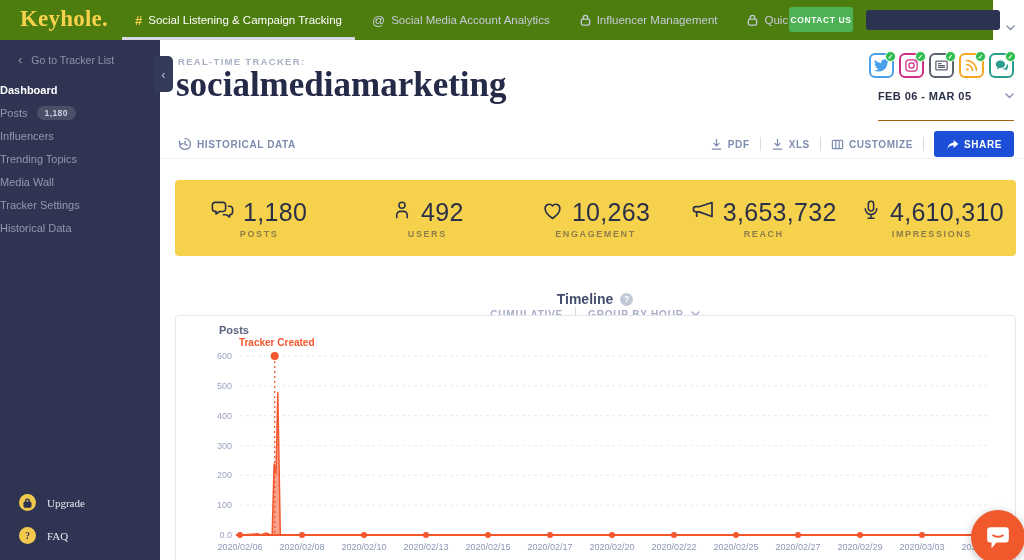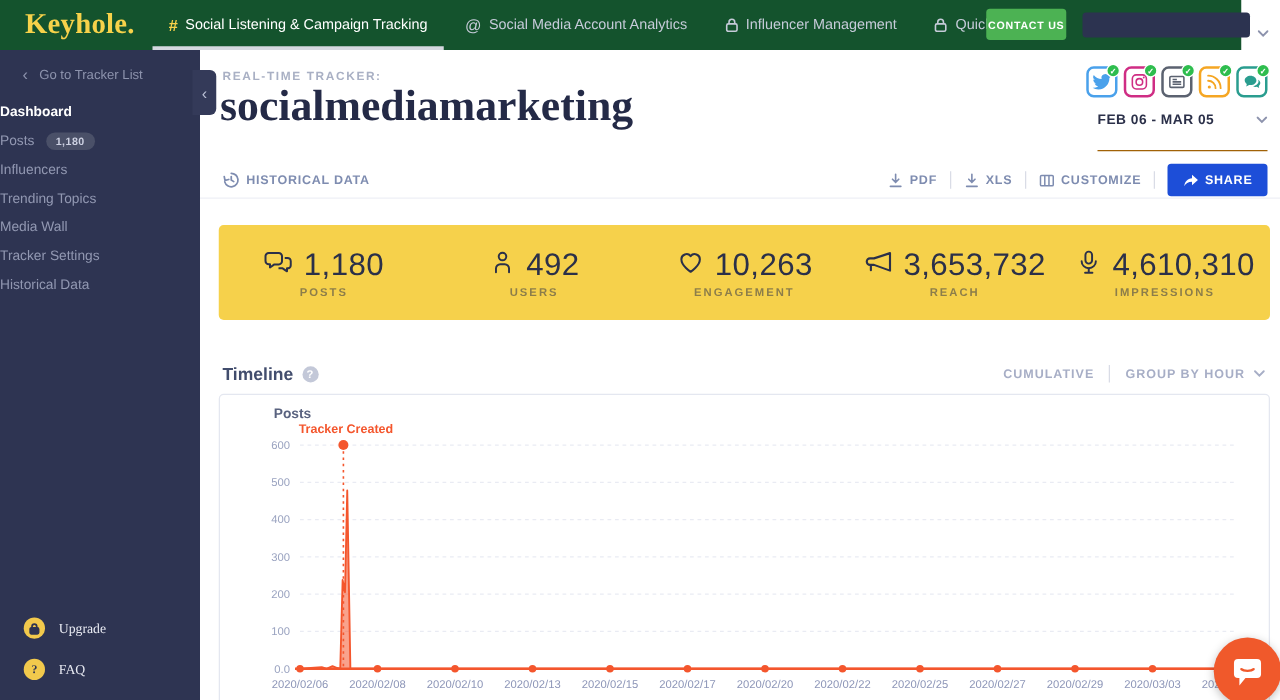--- a/index.html
+++ b/index.html
@@ -1,20 +1,20 @@
 <!DOCTYPE html>
 <html><head>
 <meta charset="utf-8">
 <style>
   * { margin:0; padding:0; box-sizing:border-box; }
   html,body { width:1024px; height:560px; overflow:hidden; background:#fff;
     font-family:"Liberation Sans", sans-serif; }
   
   .navbar { position:absolute; left:0; top:0; width:993px; height:40px;
-    background:#14532d; z-index:30; }
+    background:#4d7c0f; z-index:30; }
   .logo { position:absolute; left:20px; top:6px; font-family:"Liberation Serif",serif;
     font-weight:700; font-size:23px; color:#f7d24a; letter-spacing:0.2px; cursor:pointer; }
   .nav-items { position:absolute; left:120px; top:0; height:40px; display:flex; }
   .nav-item { height:40px; display:flex; align-items:center; gap:6px; padding:0 15px;
     font-size:11.5px; color:#c6cbd9; cursor:pointer; position:relative; white-space:nowrap; }
   .nav-item.active { color:#fff; }
   .nav-item.active::after { content:""; position:absolute; left:2px; right:2px; bottom:0;
     height:3px; background:#d5d8e0; }
   .nav-hash { color:#f7d24a; font-weight:700; font-size:13px; }
   .nav-at { font-size:13px; }
@@ -73,21 +73,21 @@
     border-radius:3px; cursor:pointer; font-family:inherit; }
   .section-divider { position:absolute; left:0; right:0; top:118px; height:1px; background:#eef0f6; }
   .statsbar { position:absolute; left:15px; top:140px; width:841px; height:76px;
     background:#f6d14b; border-radius:4px; display:flex; }
   .stat { flex:1; display:flex; flex-direction:column; align-items:center;
     justify-content:center; gap:2px; }
   .stat-top { display:flex; align-items:center; gap:8px; color:#2b3049; }
   .stat-num { font-size:25px; font-weight:500; letter-spacing:0.3px; }
   .stat-label { font-size:9px; font-weight:700; letter-spacing:1.6px; color:rgba(43,48,73,0.52); }
   .timeline-head { position:absolute; left:18px; right:12px; top:251px; display:flex;
-    align-items:center; justify-content:space-between; }
+    align-items:center; justify-content:space-between;flex-direction:column; }
   .tl-title { display:flex; align-items:center; gap:7px; font-size:14px; font-weight:700;
     color:#424d6d; }
   .help-ic { width:13px; height:13px; border-radius:50%; background:#c3c8d8; color:#fff;
     font-size:9px; font-weight:700; display:flex; align-items:center; justify-content:center;
     cursor:pointer; }
   .tl-controls { display:flex; align-items:center; gap:12px; font-size:10px; font-weight:700;
     letter-spacing:0.8px; color:#a7aec6; }
   .tl-controls .opt { cursor:pointer; display:flex; align-items:center; gap:7px; }
   .chart-panel { position:absolute; left:15px; top:275px; width:841px; height:250px;
     border:1px solid #e4e7f0; border-radius:4px; background:#fff; }

